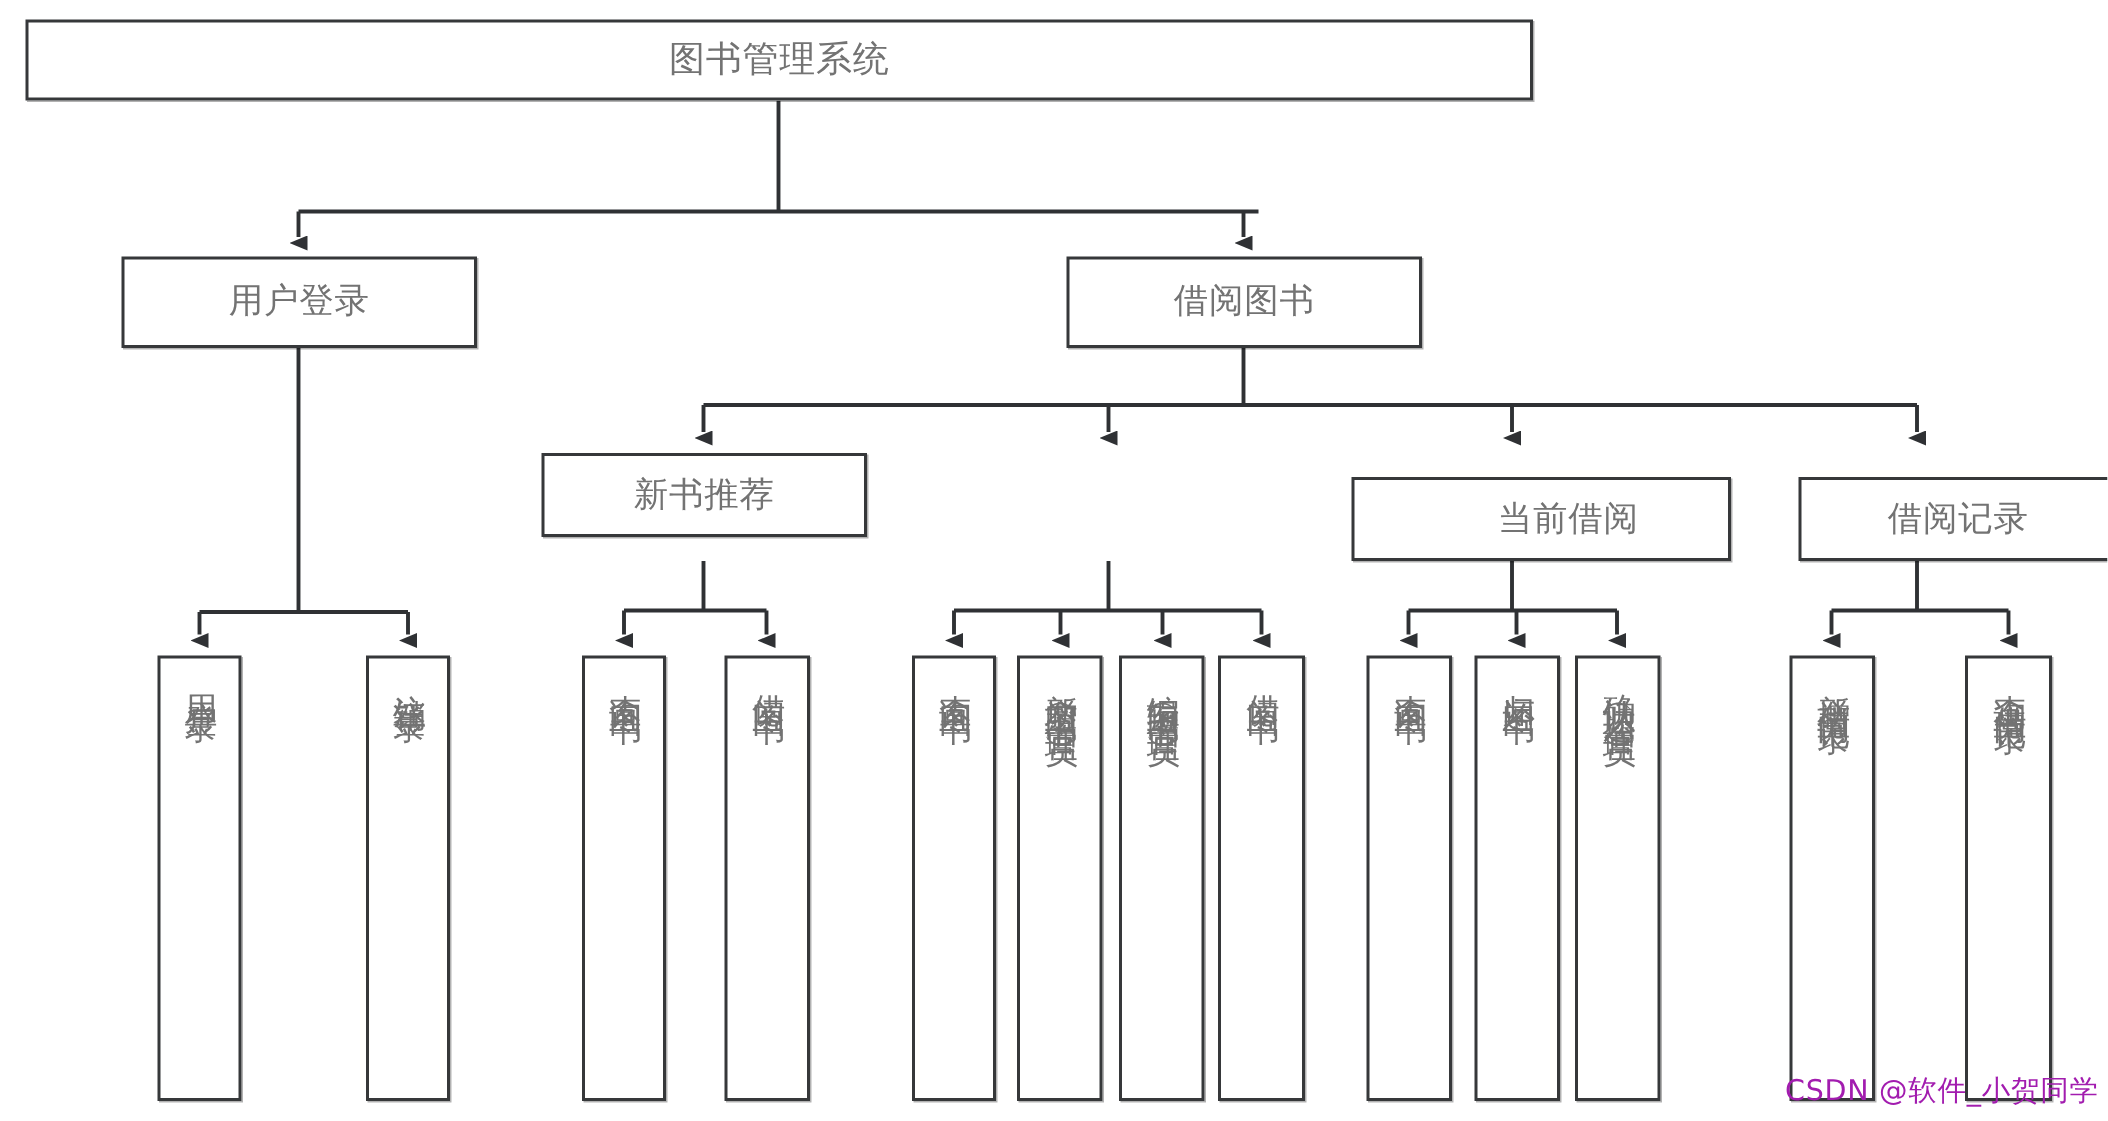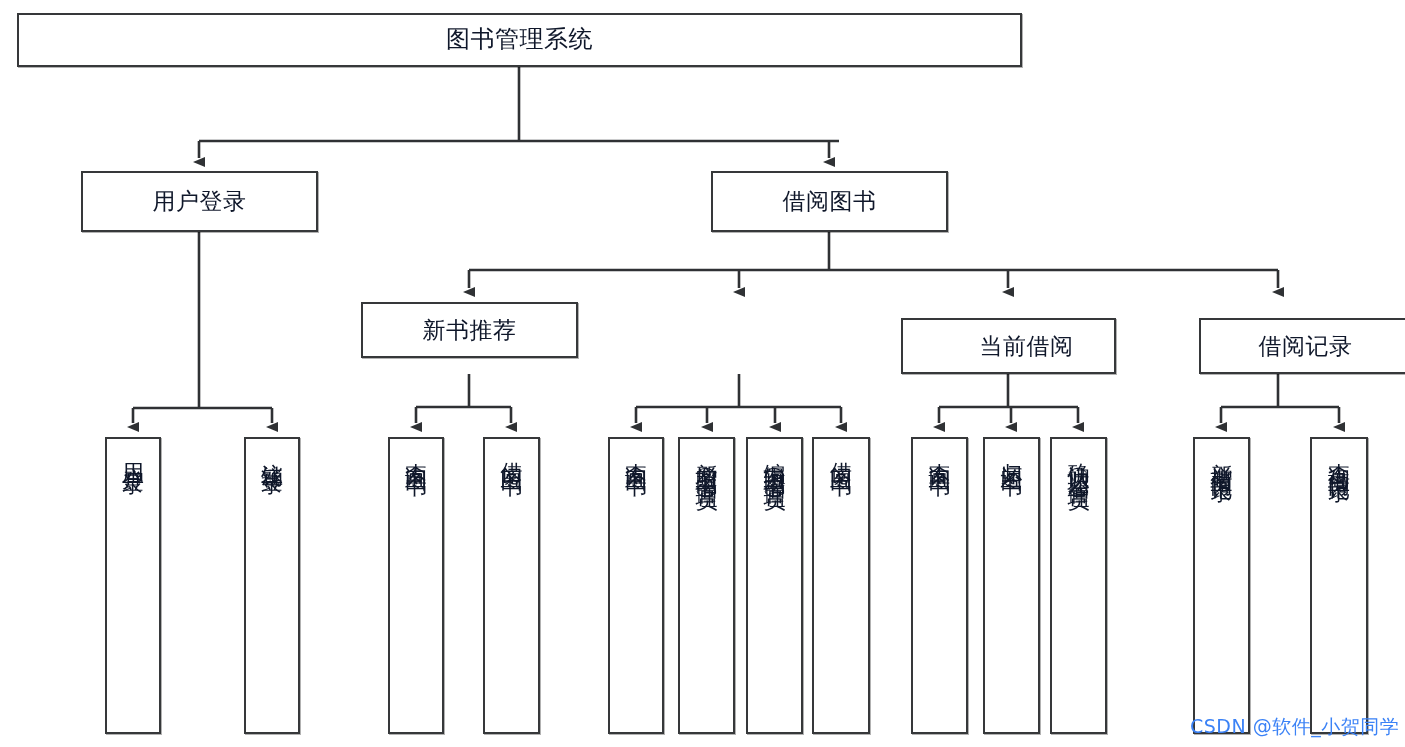--- a/index.html
+++ b/index.html
@@ -26,21 +26,21 @@
     pointer-events: none;
   }
   .node {
     position: absolute;
     box-sizing: border-box;
     border: 2px solid #36383a;
     background: #ffffff;
     display: flex;
     align-items: center;
     justify-content: center;
-    color: #0f172a;
+    color: #737373;
     box-shadow: 1px 1px 0 rgba(0,0,0,0.30);
   }
   .node .label {
     display: block;
     text-align: center;
     letter-spacing: 0.5px;
   }
   
   .node.h .label {
     font-size: 23px;
@@ -61,21 +61,21 @@
     font-size: 22px;
     line-height: 1.28;
     letter-spacing: 4px;
     white-space: nowrap;
   }
   .watermark {
     position: absolute;
     left: 1190px;
     top: 714px;
     font-size: 19px;
-    color: #3b82f6;
+    color: #a21caf;
     white-space: nowrap;
     letter-spacing: 0.5px;
   }
 </style>
 </head>
 <body>
 
 <div id="canvas">
 
   <svg class="wires" viewBox="0 0 1405 747" xmlns="http://www.w3.org/2000/svg">
@@ -138,21 +138,21 @@
 
   <div class="node h" style="left:711px; top:171px; width:237px; height:61px;">
     <span class="label">借阅图书</span>
   </div>
 
   <div class="node h" style="left:361px; top:302px; width:217px; height:56px;">
     <span class="label">新书推荐</span>
   </div>
 
 
-  <div class="node h" style="left:901px; top:318px; width:215px; height:56px;padding-left:36px;">
+  <div class="node h" style="left:901px; top:318px; width:253px; height:56px;padding-left:36px;">
     <span class="label">当前借阅</span>
   </div>
 
   <div class="node h" style="left:1169px; top:318px; width:213px; height:56px;margin-left:30px;">
     <span class="label">借阅记录</span>
   </div>
 
   <div class="node v" style="left:105px; top:437px; width:56px; height:297px;">
     <span class="label">用户登录</span>
   </div>

